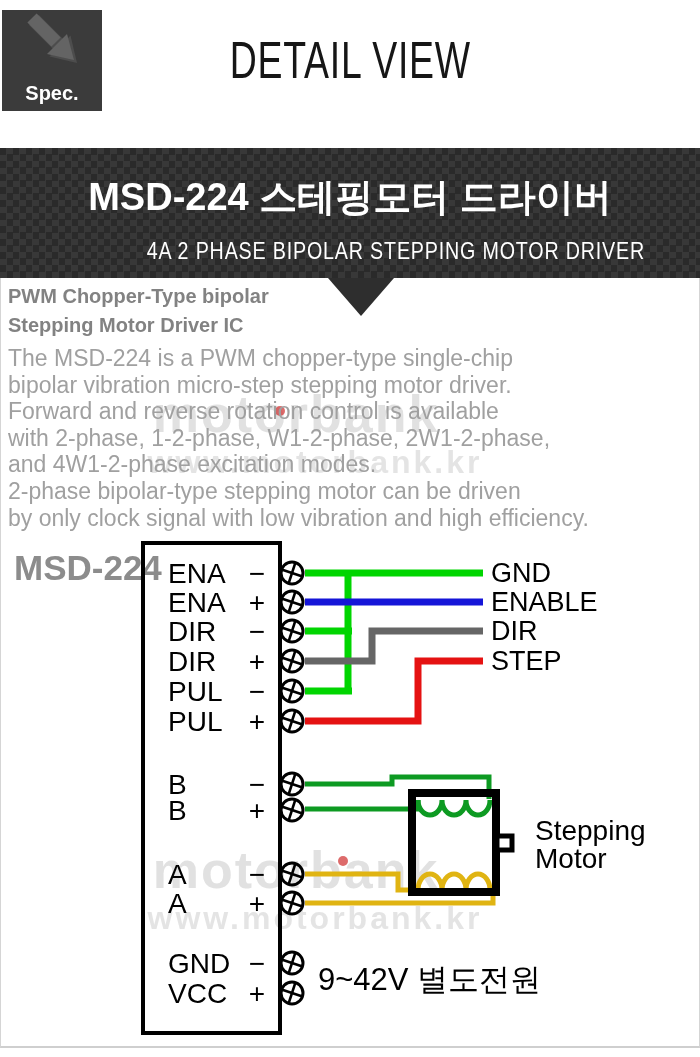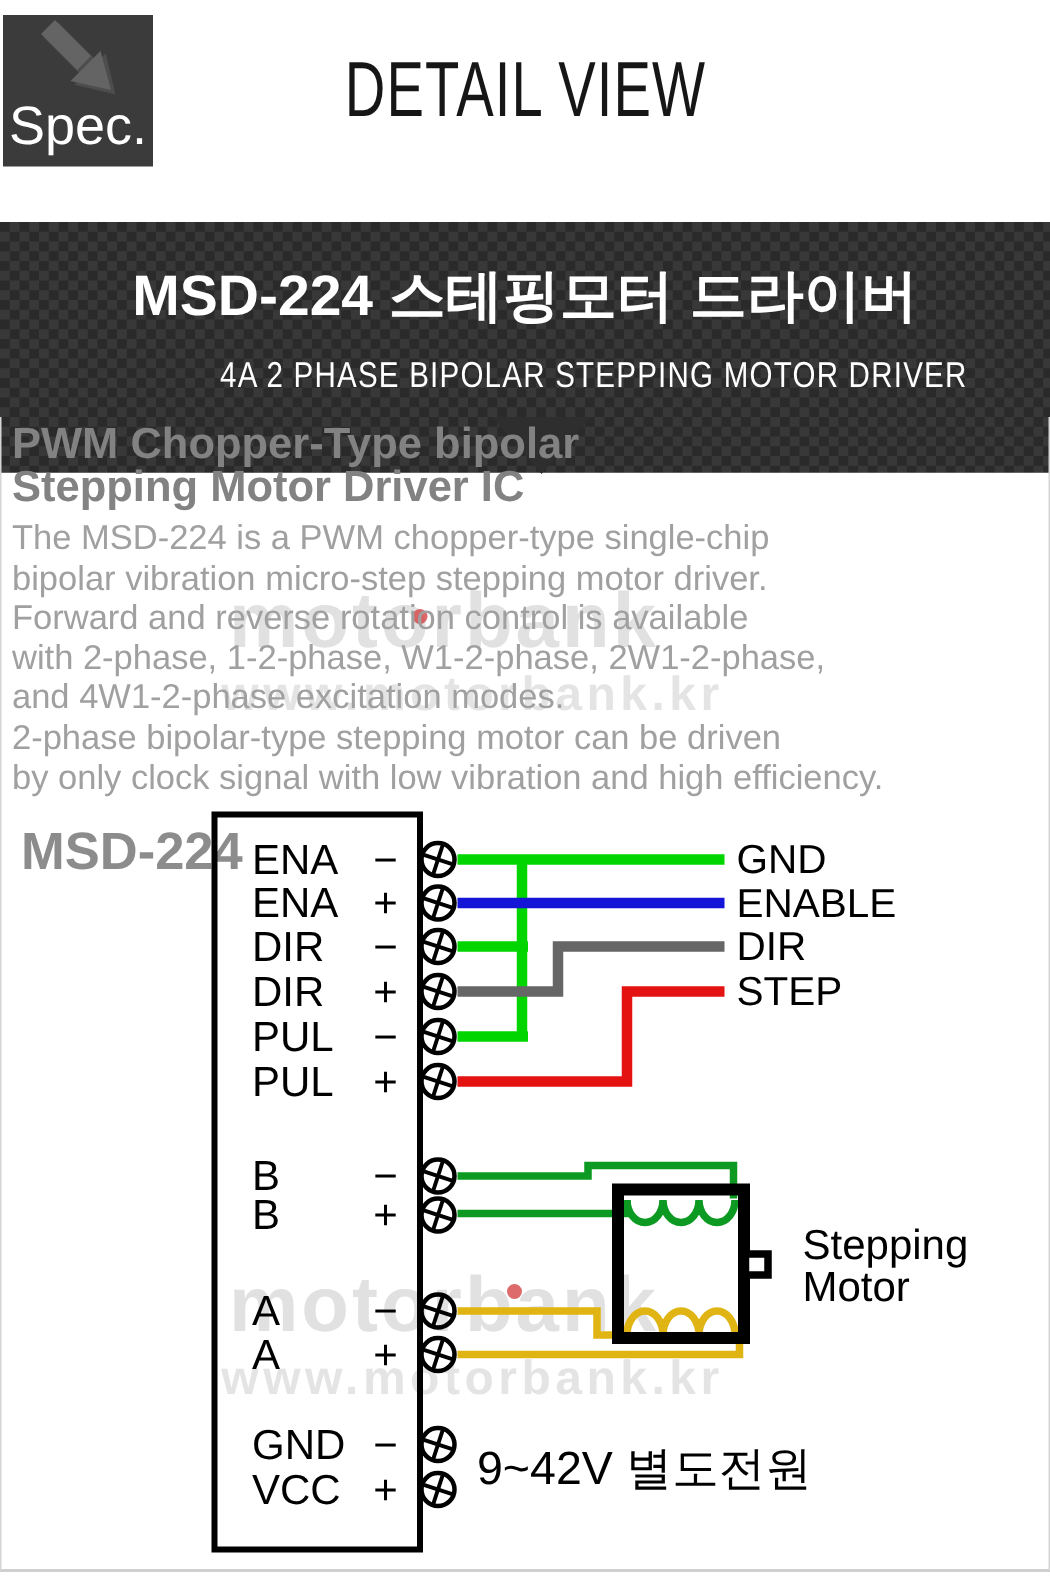--- a/index.html
+++ b/index.html
@@ -3,44 +3,44 @@
 <meta charset="utf-8">
 <style>
   html,body{margin:0;padding:0;background:#fff;}
   #app{position:relative;width:700px;height:1057px;background:#fff;overflow:hidden;
        font-family:"Liberation Sans","DejaVu Sans",sans-serif;}
   .abs{position:absolute;}
 
   
   .spec-badge{left:2px;top:10px;width:100px;height:101px;background:#3b3b3b;}
   .spec-badge .label{position:absolute;left:0;right:0;bottom:6px;text-align:center;
-       color:#fff;font-size:36px;font-weight:400;}
+       color:#fff;font-size:20px;font-weight:700;}
   .detail-title{left:0;top:30px;width:700px;text-align:center;color:#161616;}
   .detail-title span{display:inline-block;font-size:52px;font-weight:400;letter-spacing:1px;
        transform:scaleX(0.72);}
 
   
-  .banner{left:0;top:148px;width:700px;height:167px;background-color:#2e2e2e;
+  .banner{left:0;top:148px;width:700px;height:130px;background-color:#2e2e2e;
        background-image:conic-gradient(#383838 90deg,#2a2a2a 90deg 180deg,#383838 180deg 270deg,#2a2a2a 270deg);
        background-size:13px 13px;color:#fff;text-align:center;}
   .banner-title{margin-top:24px;font-size:38px;font-weight:bold;letter-spacing:0px;}
   .banner-sub{margin-top:14px;text-align:right;}
   .banner-sub span{display:inline-block;font-size:24px;font-weight:400;letter-spacing:1px;
        transform:scaleX(0.82);}
   .banner-triangle{left:328px;top:278px;width:0;height:0;
        border-left:33px solid transparent;border-right:33px solid transparent;
        border-top:38px solid #2e2e2e;}
 
   
   .content-frame{left:0;top:278px;width:700px;height:770px;box-sizing:border-box;
        border-left:1px solid #d5d5d5;border-right:1px solid #d5d5d5;border-bottom:2px solid #cfcfcf;}
 
   
   .intro{left:8px;top:282px;width:660px;}
-  .intro-heading{color:#828282;font-size:29px;font-weight:bold;line-height:29px;}
+  .intro-heading{color:#828282;font-size:20px;font-weight:bold;line-height:29px;}
   .intro-para{margin-top:5px;color:#a0a0a0;font-size:23px;line-height:26.6px;}
 
   
   .wm{left:0;width:592px;text-align:center;pointer-events:none;}
   .wm .brand{display:block;font-size:52px;font-weight:bold;color:#b9b9b9;opacity:.42;letter-spacing:2px;}
   .wm .url{display:block;margin-top:0px;font-size:32px;font-weight:bold;color:#c4c4c4;opacity:.45;letter-spacing:3px;padding-left:38px;}
   .wm .dot{position:absolute;width:10px;height:10px;border-radius:50%;background:#d23a3a;opacity:.75;}
   .wm1{top:384px;} .wm1 .dot{left:275px;top:22px;}
   .wm2{top:840px;} .wm2 .dot{left:338px;top:16px;}
 

